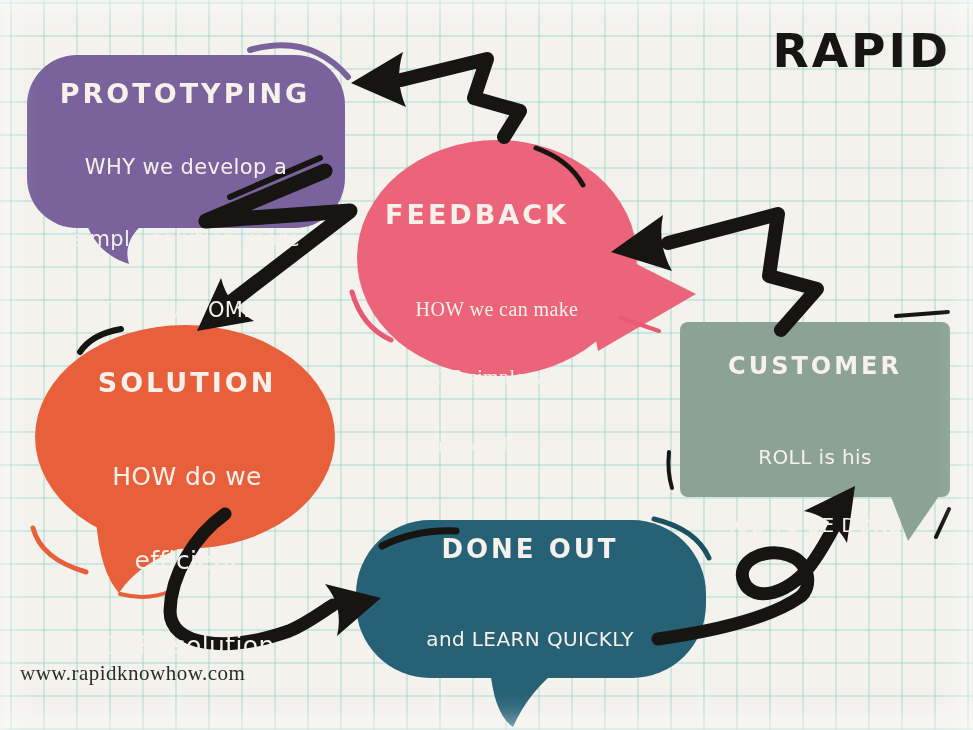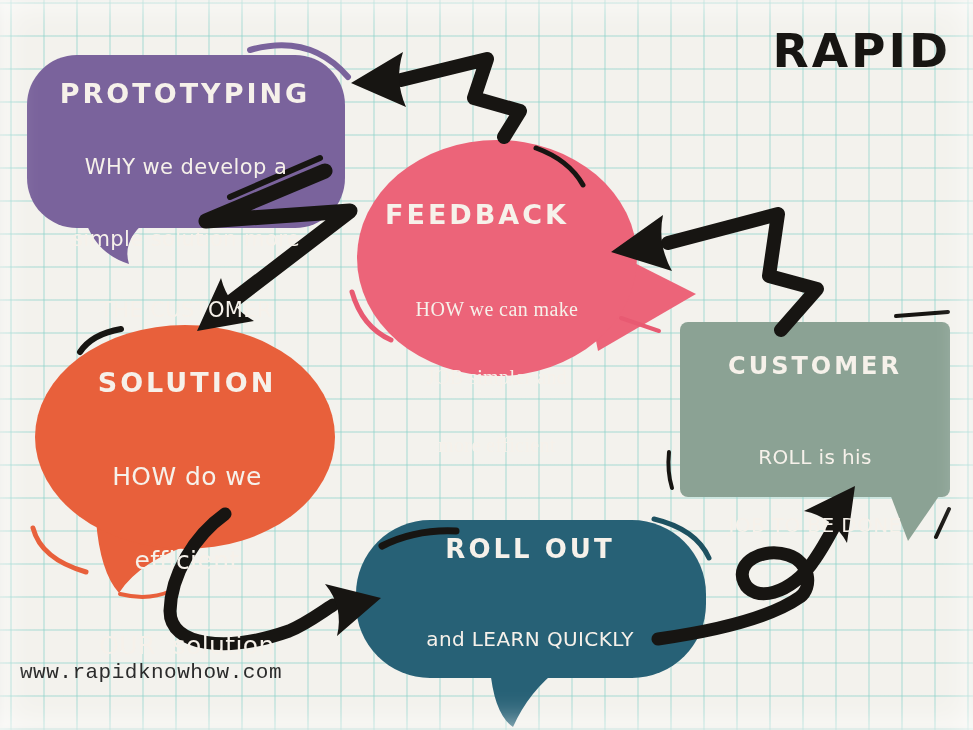--- a/index.html
+++ b/index.html
@@ -30,21 +30,21 @@
     font-size:20px;line-height:1.13;letter-spacing:0.4px;
     white-space:pre;
   }
   .main-title{
     position:absolute;top:24px;right:22px;text-align:right;
     font-family:"DejaVu Sans", sans-serif;font-weight:bold;
     font-size:47px;line-height:1.15;letter-spacing:3px;color:#171512;
   }
   .website{
     position:absolute;left:20px;top:661px;
-    font-family:Liberation Mono, monospace;font-size:21px;
+    font-family:Liberation Serif, serif;font-size:21px;
     letter-spacing:0.5px;color:#2b2b2b;
   }
 </style>
 </head>
 <body>
 
 <div id="canvas">
 
   <svg class="layer" width="973" height="730" viewBox="0 0 973 730">
 
@@ -139,19 +139,19 @@
     <div>efficient</div>
     <div>OUR  solution</div>
   </div>
 
   <div class="txt bubble-title" style="left:695px;top:352px;width:240px;font-size:24px;">CUSTOMER</div>
   <div class="txt bubble-body" style="left:692px;top:401px;width:246px;">
     <div>ROLL is his</div>
     <div>JOB TO BE DONE</div>
   </div>
 
-  <div class="txt bubble-title" style="left:400px;top:534px;width:260px;font-size:26px;">ROLL OUT</div>
+  <div class="txt bubble-title" style="left:400px;top:534px;width:260px;font-size:26px;">DONE OUT</div>
   <div class="txt bubble-body" style="left:382px;top:583px;width:296px;">
     <div>and LEARN QUICKLY</div>
   </div>
 
   <div class="website">www.rapidknowhow.com</div>
 </div>
 
 </body></html>

